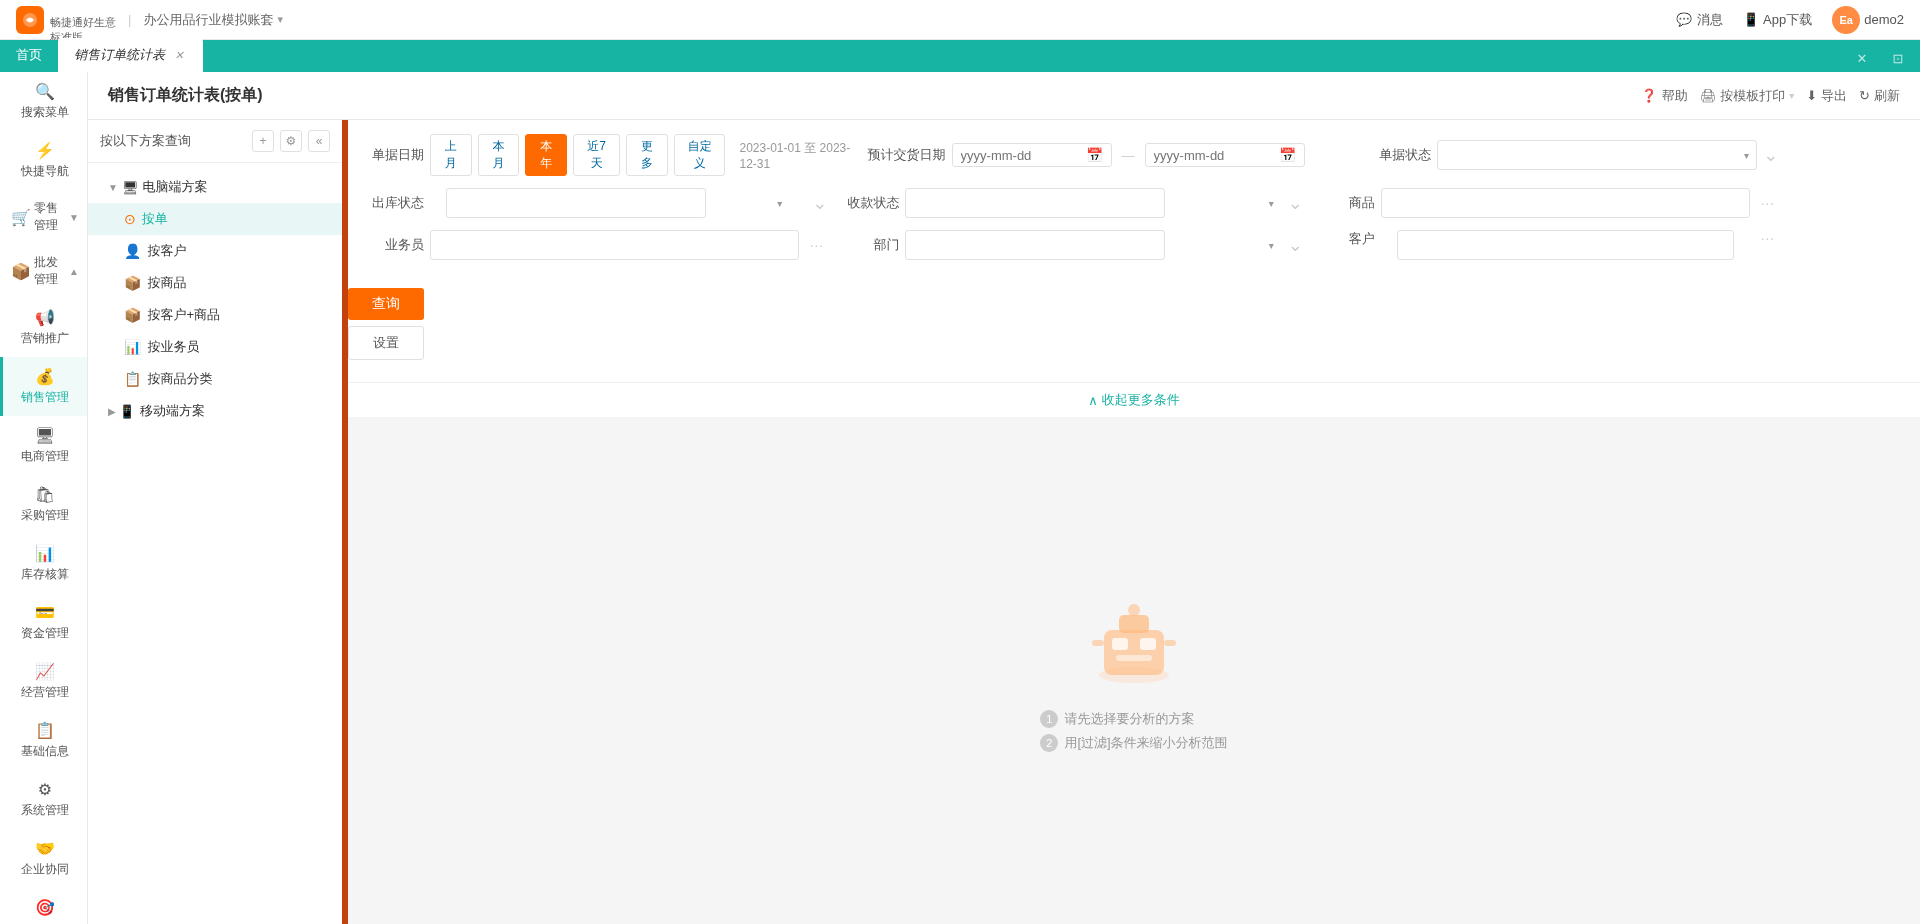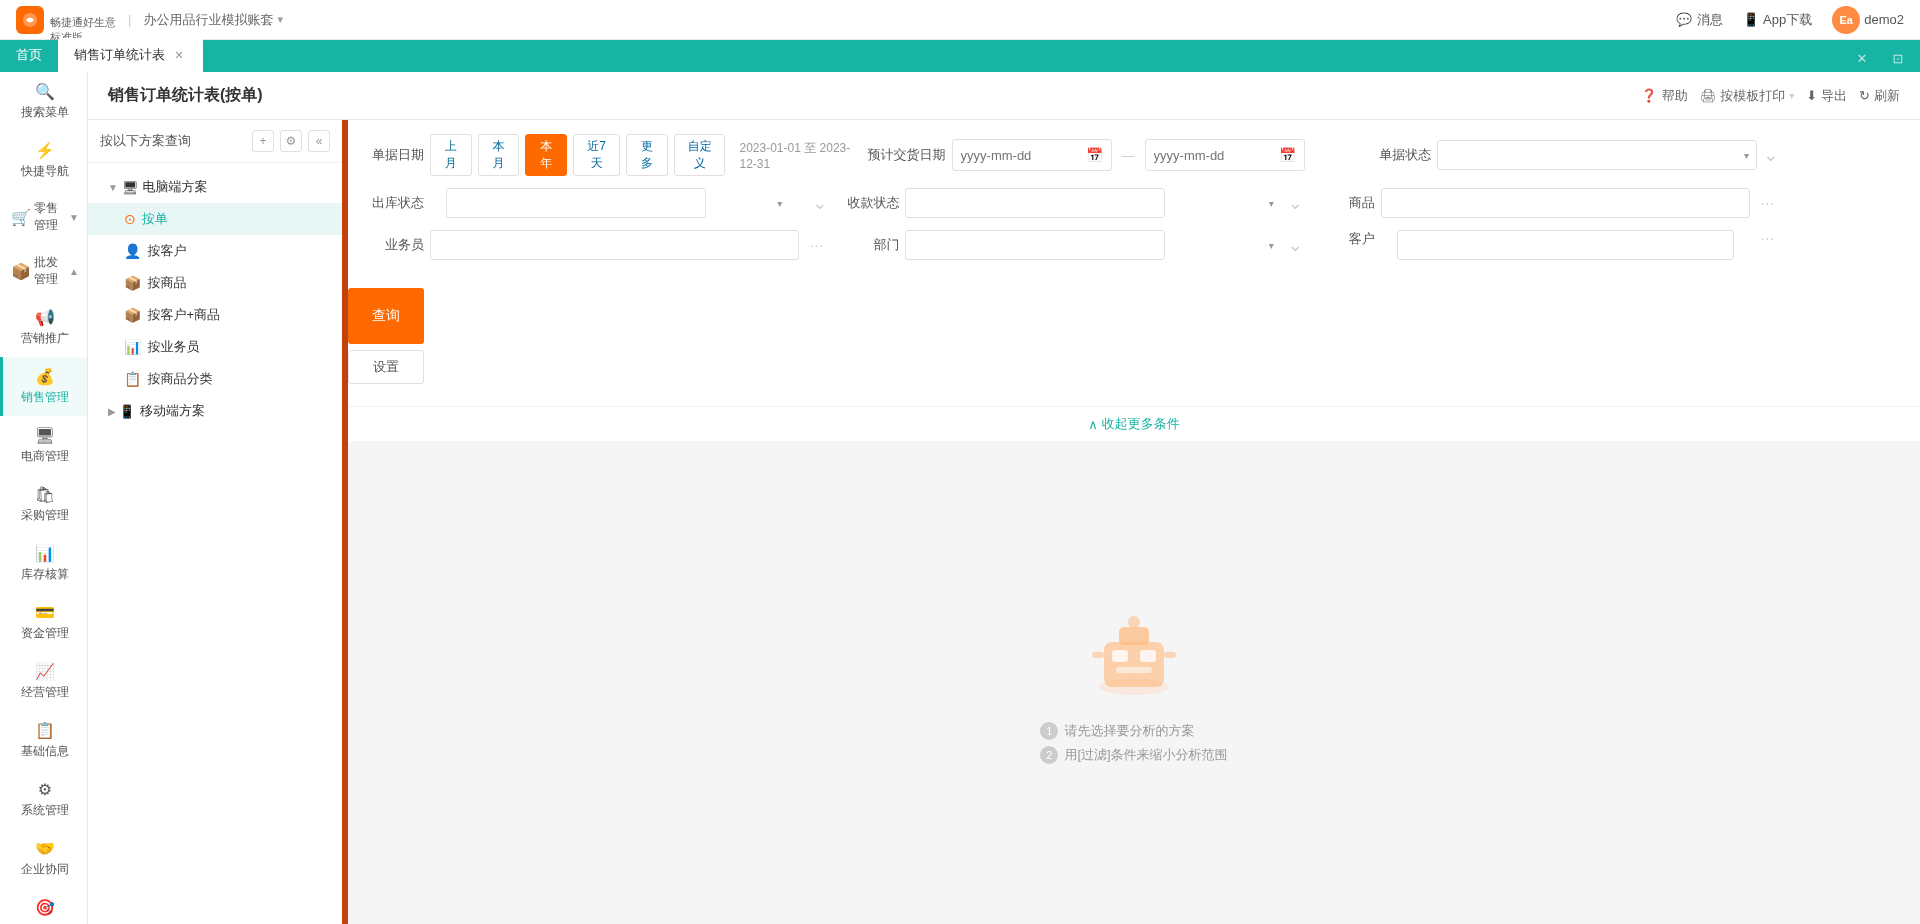--- a/index.html
+++ b/index.html
@@ -13,21 +13,21 @@
     .logo-icon svg { width: 18px; height: 18px; fill: #fff; }
     .logo-text { font-size: 11px; color: #666; line-height: 1.3; margin-top: 20px; }
     .breadcrumb-area { display: flex; align-items: center; gap: 4px; color: #666; font-size: 13px; }
     .top-bar-right { display: flex; align-items: center; gap: 20px; color: #555; font-size: 13px; }
     .top-bar-right-item { display: flex; align-items: center; gap: 4px; cursor: pointer; }
     .user-avatar { width: 28px; height: 28px; border-radius: 50%; background: #ff8c42; display: flex; align-items: center; justify-content: center; color: #fff; font-size: 11px; font-weight: bold; }
 
     
     .tab-bar { height: 32px; background: #17b3a3; display: flex; align-items: flex-end; padding: 0 0 0 0; flex-shrink: 0; }
     .tab-item { height: 34px; padding: 0 16px; display: flex; align-items: center; gap: 6px; cursor: pointer; font-size: 13px; color: rgba(255,255,255,0.8); background: transparent; border: none; }
-    .tab-item.active { background: #fff; color: #333; border-radius: 4px 4px 0 0; }
+    .tab-item.active { background: #fff; color: #333; border-radius: 4px 4px 0 0; font-style: italic; }
     .tab-item.home { color: #fff; }
     .tab-close { width: 16px; height: 16px; border-radius: 50%; display: flex; align-items: center; justify-content: center; font-size: 11px; color: #999; }
     .tab-bar-right { margin-left: auto; display: flex; align-items: center; padding: 0 8px; gap: 8px; }
     .tab-bar-btn { width: 28px; height: 28px; display: flex; align-items: center; justify-content: center; cursor: pointer; color: rgba(255,255,255,0.8); }
 
     
     .main-layout { display: flex; flex: 1; overflow: hidden; }
 
     
     .sidebar { width: 88px; background: #fff; border-right: 1px solid #e8e8e8; display: flex; flex-direction: column; overflow-y: auto; flex-shrink: 0; }
@@ -72,26 +72,26 @@
     .filter-label { font-size: 13px; color: #555; white-space: nowrap; min-width: 60px; text-align: right; }
     .date-quick-btn { padding: 3px 10px; border: 1px solid #e0e0e0; border-radius: 3px; font-size: 12px; color: #0369a1; cursor: pointer; background: #fff; }
     .date-quick-btn.active { background: #ff6a00; color: #fff; border-color: #ff6a00; }
     .date-range-text { font-size: 12px; color: #999; margin-left: 8px; }
     .filter-input { height: 30px; border: 1px solid #e0e0e0; border-radius: 3px; padding: 0 8px; font-size: 13px; color: #333; background: #fff; outline: none; }
     .select-wrapper { position: relative; display: inline-flex; align-items: center; }
     .select-wrapper::after { content: '▾'; position: absolute; right: 8px; color: #999; pointer-events: none; font-size: 10px; }
     .select-box { height: 30px; border: 1px solid #e0e0e0; border-radius: 3px; padding: 0 24px 0 8px; font-size: 13px; color: #999; background: #fff; outline: none; appearance: none; cursor: pointer; min-width: 200px; }
     .more-dots { color: #ccc; font-size: 14px; cursor: pointer; padding: 0 4px; }
     .date-input-wrapper { position: relative; display: inline-flex; align-items: center; }
-    .date-input { height: 32px; border: 1px solid #e0e0e0; border-radius: 3px; padding: 0 28px 0 8px; font-size: 13px; color: #999; background: #fff; outline: none; width: 160px; }
+    .date-input { height: 24px; border: 1px solid #e0e0e0; border-radius: 3px; padding: 0 28px 0 8px; font-size: 13px; color: #999; background: #fff; outline: none; width: 160px; }
     .date-input-icon { position: absolute; right: 8px; color: #ff8c42; font-size: 14px; }
     .date-sep { color: #ccc; margin: 0 4px; }
 
     .collapse-btn { display: flex; align-items: center; justify-content: center; gap: 4px; color: #17b3a3; font-size: 13px; cursor: pointer; padding: 8px; border-top: 1px solid #f0f0f0; margin-top: 8px; }
-    .btn-query { background: #ff6a00; color: #fff; border: none; border-radius: 3px; padding: 19px 24px; font-size: 14px; cursor: pointer; }
+    .btn-query { background: #ff6a00; color: #fff; border: none; border-radius: 3px; padding: 7px 24px; font-size: 14px; cursor: pointer; }
     .btn-setting { background: #fff; color: #555; border: 1px solid #e0e0e0; border-radius: 3px; padding: 7px 16px; font-size: 13px; cursor: pointer; }
 
     
     .empty-state { flex: 1; display: flex; flex-direction: column; align-items: center; justify-content: center; background: #f5f5f5; }
     .empty-illustration { width: 120px; height: 100px; margin-bottom: 20px; }
     .empty-tips { display: flex; flex-direction: column; gap: 6px; }
     .empty-tip { display: flex; align-items: center; gap: 6px; color: #999; font-size: 13px; }
     .tip-num { width: 18px; height: 18px; border-radius: 50%; background: #ccc; color: #fff; display: flex; align-items: center; justify-content: center; font-size: 11px; flex-shrink: 0; }
 
     .status-select-wide { min-width: 320px; }

